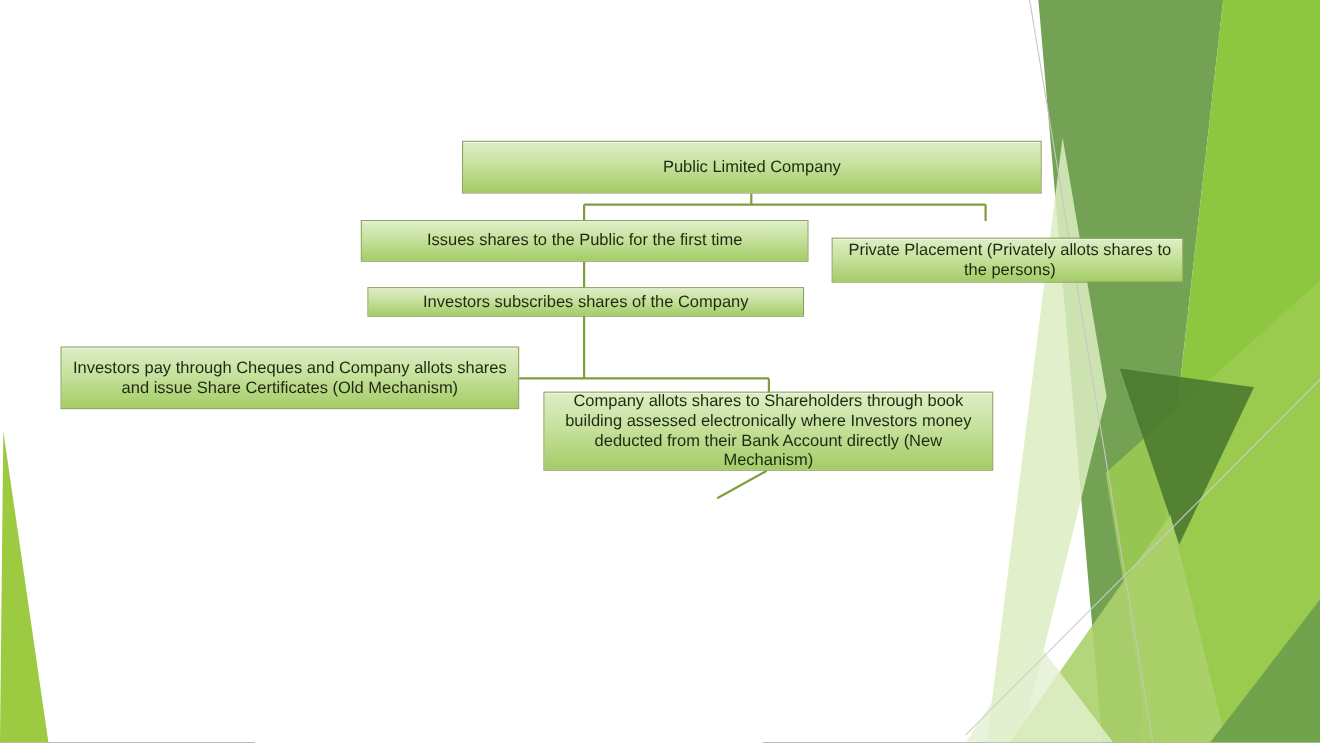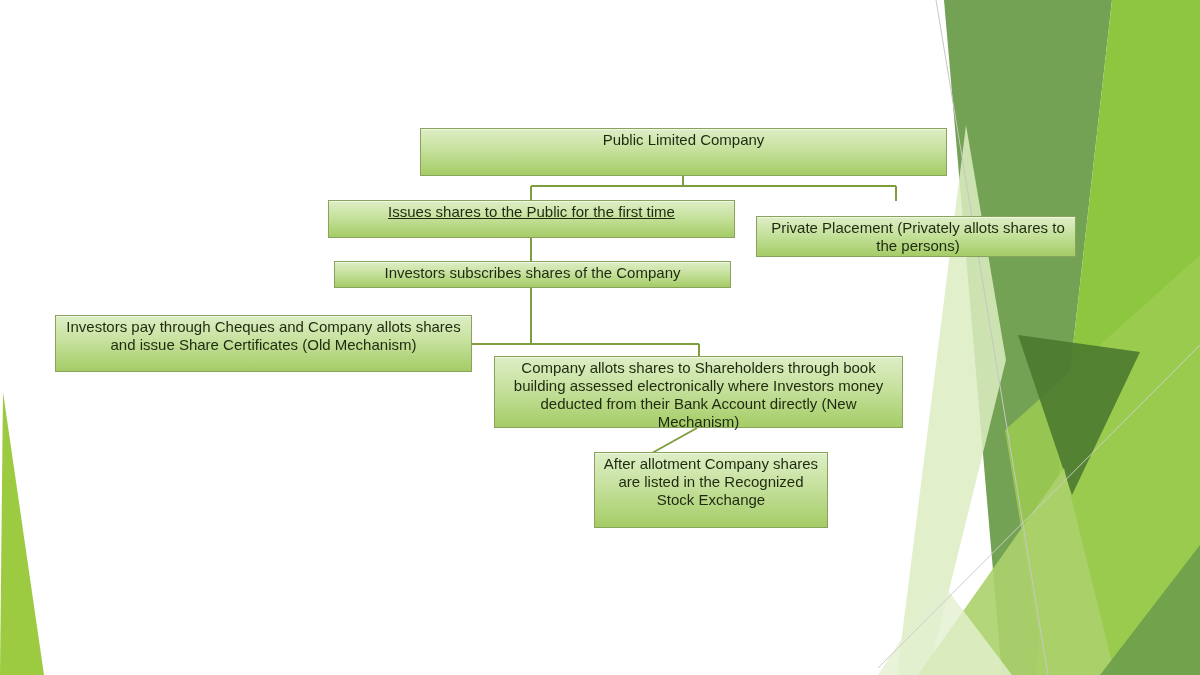--- a/index.html
+++ b/index.html
@@ -9,28 +9,28 @@
   }
   .layer{position:absolute;left:0;top:0;width:1200px;height:675px;}
   .deco{z-index:0;pointer-events:none;}
   .connectors{z-index:1;pointer-events:none;}
   .slide-title{
     position:absolute;left:71px;top:44px;z-index:2;
     font-size:41px;font-weight:400;color:#8DC63F;letter-spacing:.5px;
   }
   .node{
     position:absolute;z-index:2;box-sizing:border-box;
-    display:flex;align-items:flex-start;justify-content:center;text-align:center;
+    display:flex;align-items:center;justify-content:center;text-align:center;
     background:linear-gradient(to bottom,#ddeec6 0%,#c6e19d 45%,#a4cc66 100%);
     border:1px solid #8aa35c;
     box-shadow:inset 0 1px 0 rgba(255,255,255,.55);
     color:#1e2a10;font-size:15px;line-height:18px;padding:2px 8px;
   }
   .node-plc{left:420px;top:128px;width:527px;height:48px;}
-  .node-issues{left:328px;top:200px;width:407px;height:38px;text-decoration:underline;}
+  .node-issues{left:328px;top:200px;width:407px;height:38px;}
   .node-private{left:756px;top:216px;width:320px;height:41px;padding-left:12px;}
   .node-subscribe{left:334px;top:261px;width:397px;height:27px;}
   .node-old{left:55px;top:315px;width:417px;height:57px;}
   .node-new{left:494px;top:356px;width:409px;height:72px;}
   .node-listed{left:594px;top:452px;width:234px;height:76px;}
   .bullet-row{position:absolute;left:79px;top:565px;z-index:2;display:flex;}
   .bullet-tri{
     width:0;height:0;margin-top:9px;
     border-left:13px solid #8DC63F;
     border-top:7px solid transparent;
@@ -81,18 +81,15 @@
   </div>
   <div class="node node-subscribe">
     <span>Investors subscribes shares of the Company</span>
   </div>
   <div class="node node-old">
     <span>Investors pay through Cheques and Company allots shares and issue Share Certificates (Old Mechanism)</span>
   </div>
   <div class="node node-new">
     <span>Company allots shares to Shareholders through book building assessed electronically where Investors money deducted from their Bank Account directly (New Mechanism)</span>
   </div>
-  <div class="node node-listed">
-    <span>After allotment Company shares are listed in the Recognized Stock Exchange</span>
-  </div>
 
 
 </div>
 
 </body></html>

